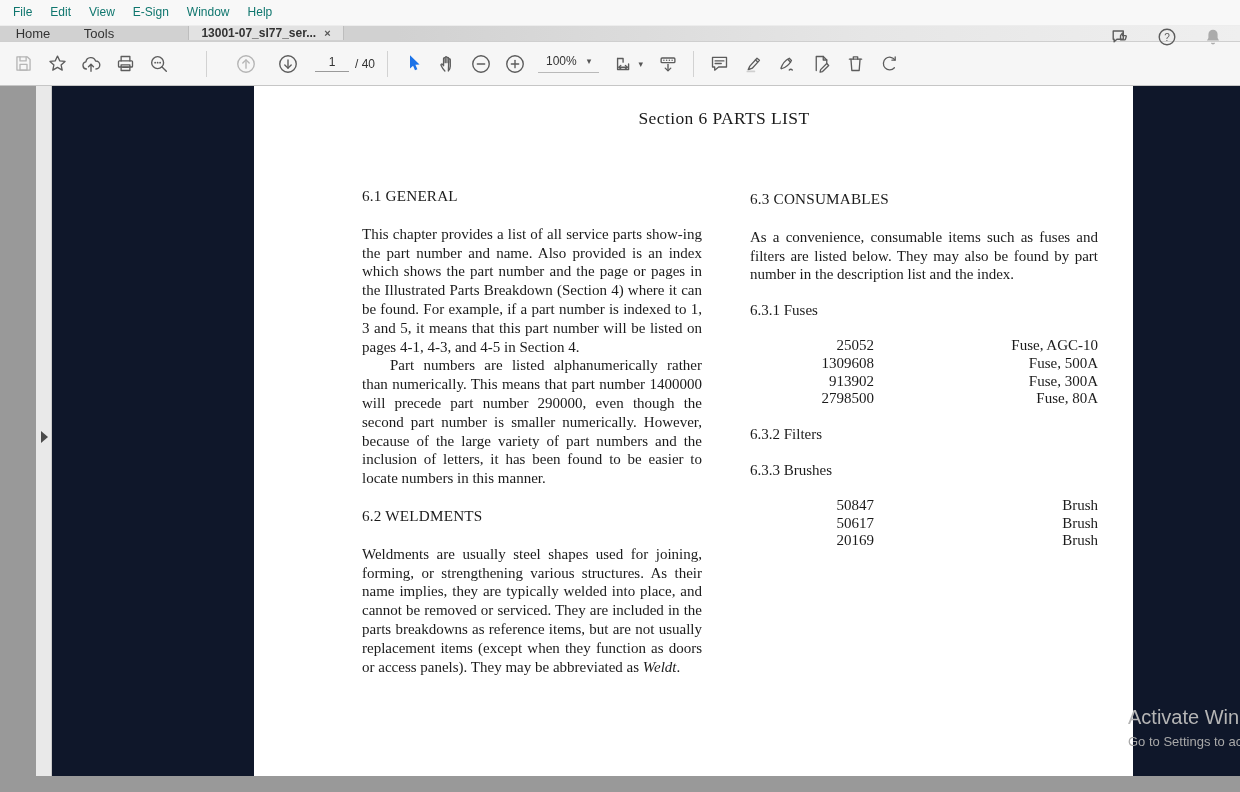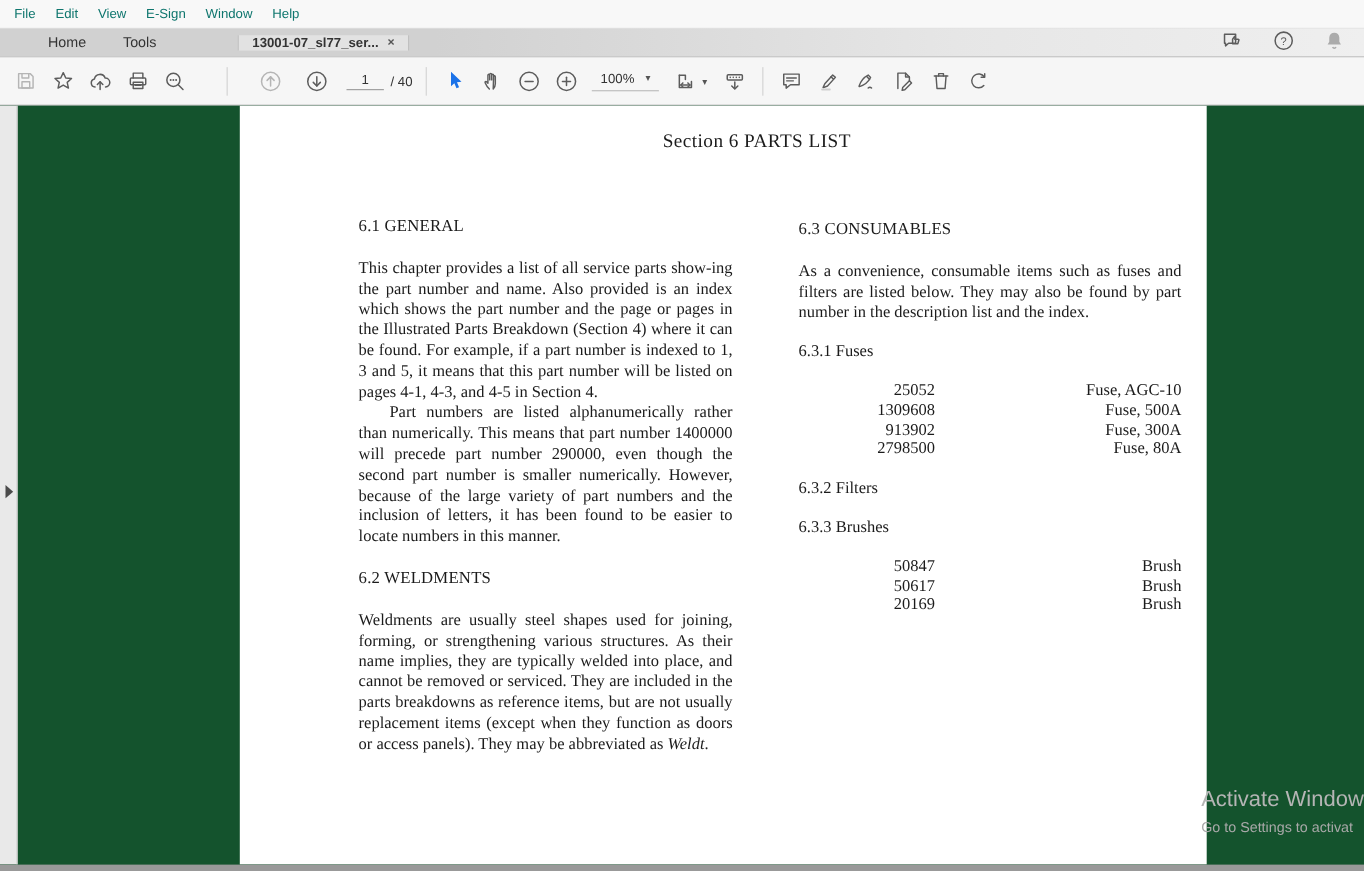--- a/index.html
+++ b/index.html
@@ -4,23 +4,23 @@
 <style>
   * { margin:0; padding:0; box-sizing:border-box; }
   html,body { width:1240px; height:792px; overflow:hidden; }
   body { font-family:"Liberation Sans", sans-serif; background:#999999; font-size:12px; color:#333; }
 
   
   .menubar { height:26px; background:#f8f8f8; display:flex; align-items:center; padding-left:4px; border-bottom:1px solid #ededed; }
   .menu-item { padding:0 9px; line-height:25px; color:#0f766e; cursor:default; }
 
   
-  .tabbar { height:26px; display:flex; align-items:center;
+  .tabbar { height:16px; display:flex; align-items:flex-start;
             background:linear-gradient(to right,#d1d1d1 0%,#d1d1d1 32%,#e6e6e6 70%,#efefef 100%);
-            border-bottom:1px solid #cfcfcf;padding-left:28px; }
+            border-bottom:1px solid #cfcfcf; }
   .apptab { width:66px; display:flex; align-items:center; justify-content:center; font-size:13px; color:#333; }
   .doctab { width:156px; margin-left:56px; background:#e2e2e2; border-left:1px solid #bdbdbd; border-right:1px solid #bdbdbd;
             display:flex; align-items:center; justify-content:center; gap:8px; font-size:12px; color:#333;font-weight:bold; }
   .doctab .label { max-width:118px; white-space:nowrap; overflow:hidden; }
   .doctab .close { font-size:11px; color:#555; }
   .tab-right { margin-left:auto; display:flex; align-items:center; gap:24px; padding-right:16px; }
 
   
   .toolbar { height:44px; background:#f6f6f6; border-bottom:1px solid #c6c6c6; display:flex; align-items:center; padding:0 6px; }
   .tbtn { width:34px; height:34px; display:flex; align-items:center; justify-content:center; border-radius:3px; }
@@ -28,32 +28,32 @@
   .pageinput { width:34px; text-align:center; border:none; outline:none; background:transparent;
                border-bottom:1px solid #9a9a9a; font-size:12px; color:#333; padding-bottom:2px; margin:0 6px 0 10px; }
   .pagecount { color:#333; margin-right:4px; white-space:nowrap; }
   .zoomctrl { display:flex; align-items:center; gap:10px; border-bottom:1px solid #b9b9b9; padding:0 8px 4px 8px; margin:0 6px; }
   .caret { font-size:9px; color:#555; }
   svg.ic { stroke:#5c5c5c; fill:none; stroke-width:1.5; stroke-linecap:round; stroke-linejoin:round; }
   svg.ic.gray { stroke:#b5b5b5; }
   svg.ic .fillgray { fill:#5c5c5c; stroke:none; }
 
   
-  .viewport { position:relative; height:690px; background:#14532d; overflow:hidden; }
+  .viewport { position:relative; height:690px; background:#0f172a; overflow:hidden;margin-left:36px; }
   .sidestrip { position:absolute; left:0; top:0; width:16px; height:690px; background:#e9e9e9; border-right:1px solid #c9c9c9; }
   .side-arrow { position:absolute; left:5px; top:345px; width:0; height:0;
                 border-left:7px solid #4b4b4b; border-top:6px solid transparent; border-bottom:6px solid transparent; }
 
   .page { position:absolute; left:218px; top:0; width:879px; height:690px; background:#ffffff;
           font-family:"Liberation Serif","DejaVu Serif",serif; color:#1b1b1b; }
   .doc-title { position:absolute; top:22px; left:110px; width:720px; text-align:center;
                font-size:17.5px; letter-spacing:0.4px; }
   .col { position:absolute; font-size:15px; line-height:18.8px; }
   .col-left { left:108px; top:101px; width:340px; }
-  .col-right { left:508px; top:104px; width:348px; }
+  .col-right { left:496px; top:104px; width:348px; }
   .sec-h { font-size:15.2px; letter-spacing:0.2px; margin-bottom:19px; }
   .col p { text-align:justify; }
   .indent { text-indent:28px; }
   .gap-top { margin-top:19px; }
   .parts { display:grid; grid-template-columns:124px 1fr; line-height:17.8px; margin-bottom:17px;text-align:right; }
   .sub-h { margin:17px 0; font-size:15px; }
 
   
   .wm { position:absolute; left:1092px; top:620px; z-index:5; font-family:"Liberation Sans",sans-serif; }
   .wm-1 { font-size:20px; color:#b5b5b5; white-space:nowrap; }

